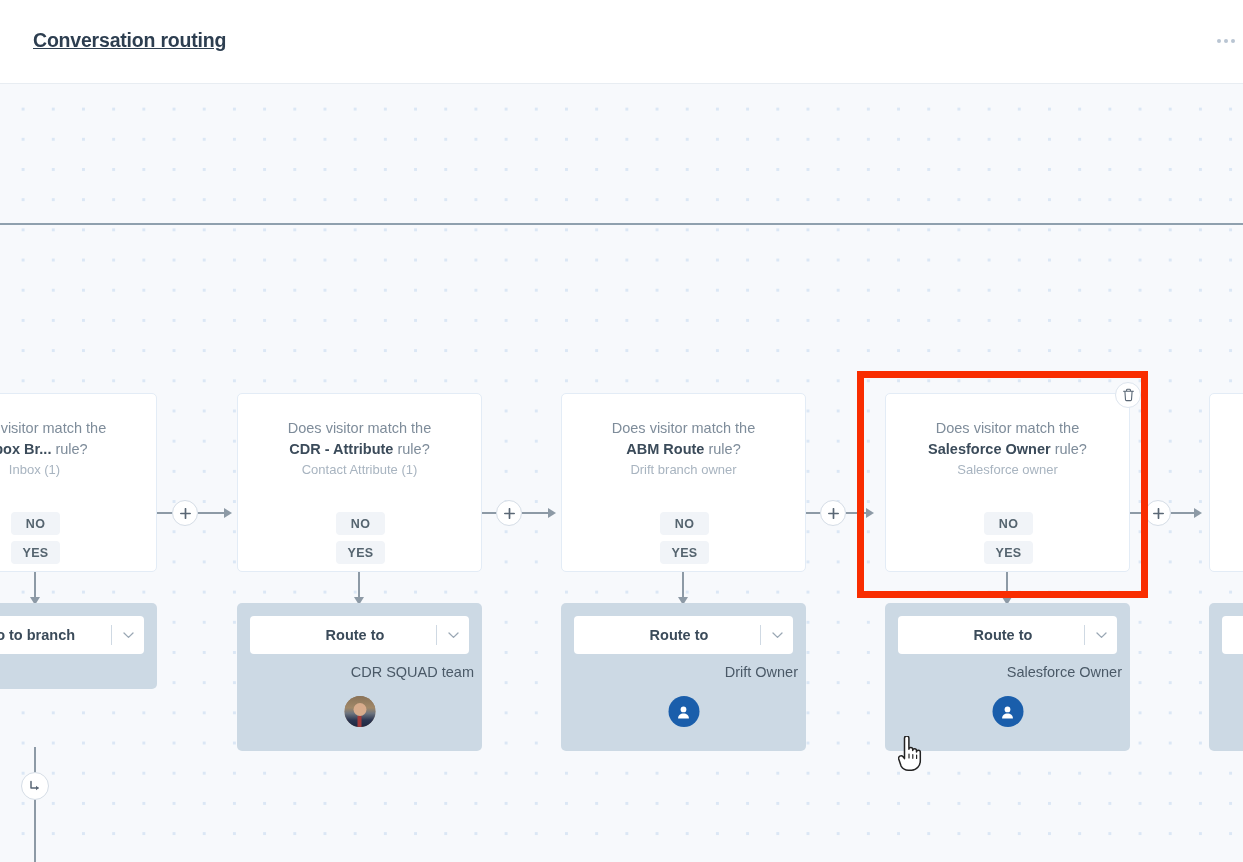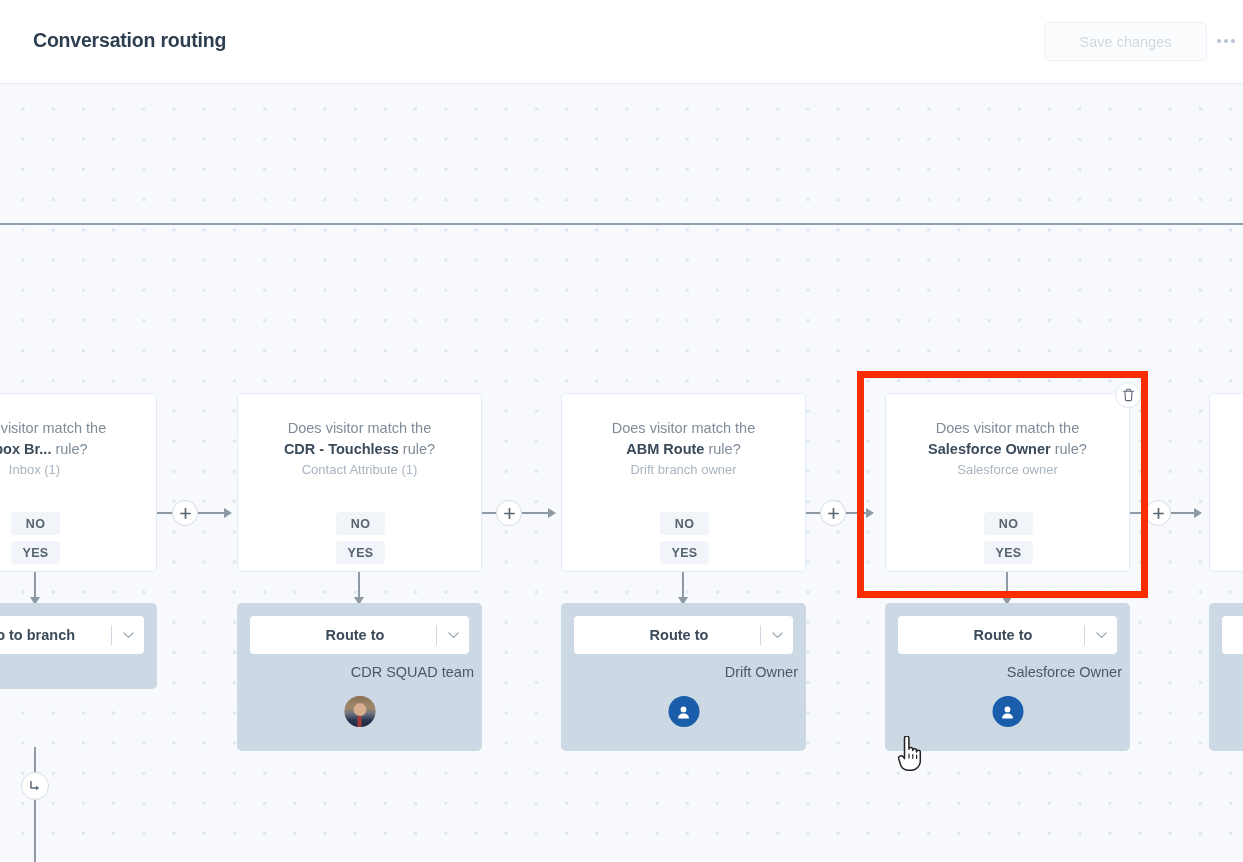--- a/index.html
+++ b/index.html
@@ -21,20 +21,21 @@
     align-items: center;
     z-index: 40;
   }
   #page-title {
     position: absolute;
     left: 33px; top: 29px;
     font-size: 19.5px;
     font-weight: bold;
     color: #2d3e50;
     letter-spacing: -0.2px;
+    text-decoration: underline;
   }
   #save-changes-button {
     position: absolute;
     left: 1044px; top: 22px;
     width: 163px; height: 39px;
     border: 1px solid #edf1f5;
     border-radius: 5px;
     background: #fbfcfd;
     color: #cfd8e1;
     font-size: 14.5px;
@@ -266,21 +267,20 @@
     z-index: 60;
     pointer-events: none;
   }
 </style>
 </head>
 <body>
 
 <div id="header">
   <div id="page-title">Conversation routing</div>
 
-  <button id="save-changes-button" disabled="">Save changes</button>
 
   <div id="more-menu-button">
     <i></i>
       <i></i>
       <i></i>
   </div>
 </div>
 
 <div id="canvas">
 
@@ -351,21 +351,21 @@
     </div>
     <div class="cond-sub">Inbox (1)</div>
     <div class="branch-pill pill-no">NO</div>
     <div class="branch-pill pill-yes">YES</div>
   </div>
 
   <div class="cond-card" style="left:237px; top:309px;">
     <div class="cond-title">
       <span>Does visitor match the</span>
       <br>
-      <b>CDR - Touchless</b>
+      <b>CDR - Attribute</b>
       <span>rule?</span>
     </div>
     <div class="cond-sub">Contact Attribute (1)</div>
     <div class="branch-pill pill-no">NO</div>
     <div class="branch-pill pill-yes">YES</div>
   </div>
 
   <div class="cond-card" style="left:561px; top:309px;">
     <div class="cond-title">
       <span>Does visitor match the</span>

